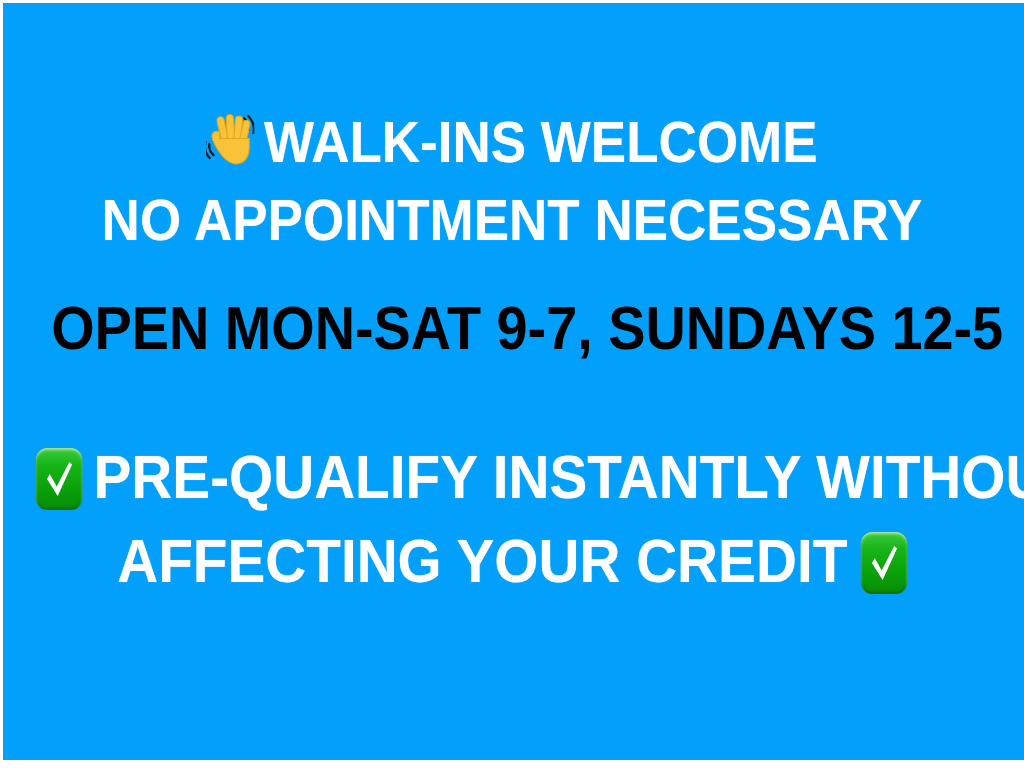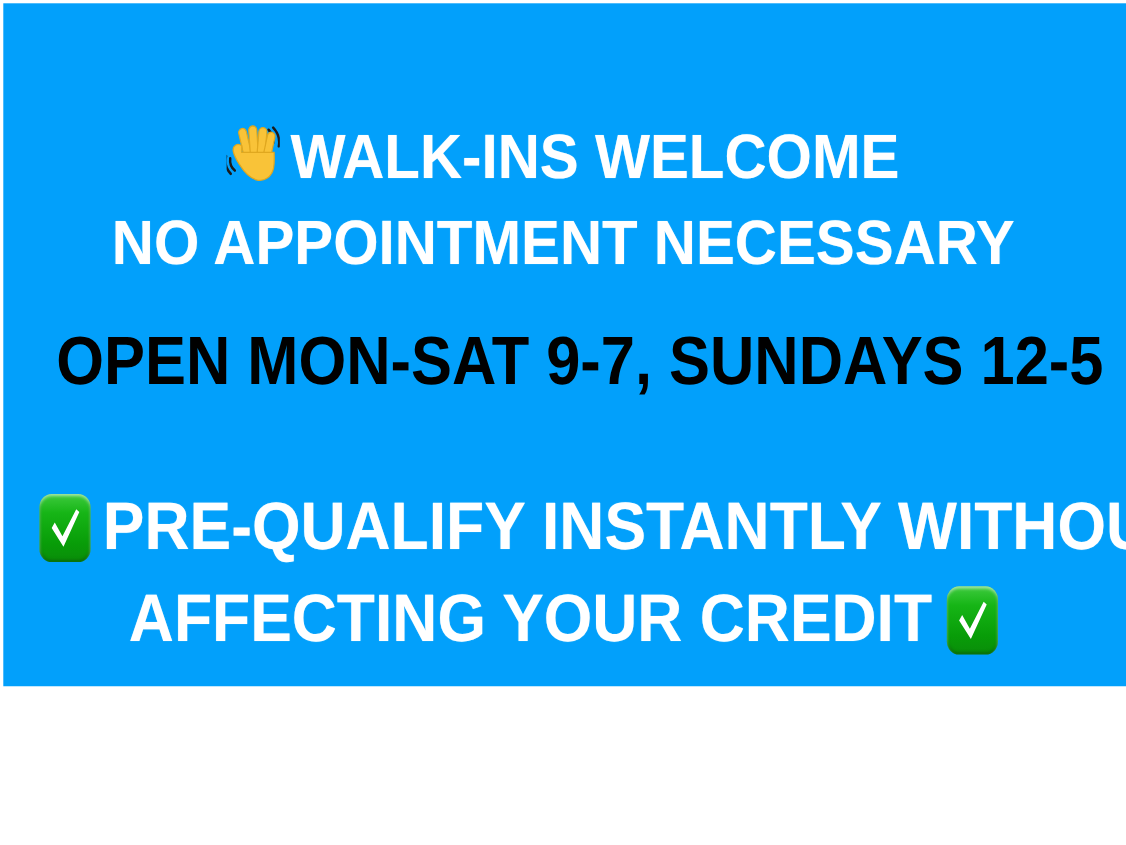--- a/index.html
+++ b/index.html
@@ -3,21 +3,21 @@
 <meta charset="utf-8">
 <style>
   html, body {
     margin: 0;
     padding: 0;
     background: #ffffff;
   }
   #poster {
     position: relative;
     width: 1024px;
-    height: 624px;
+    height: 768px;
     overflow: hidden;
     background: #ffffff;
     font-family: "Liberation Sans", "DejaVu Sans", sans-serif;
   }
   .bg-panel {
     position: absolute;
     left: 3px;
     top: 3px;
     width: 1021px;
     height: 757px;

